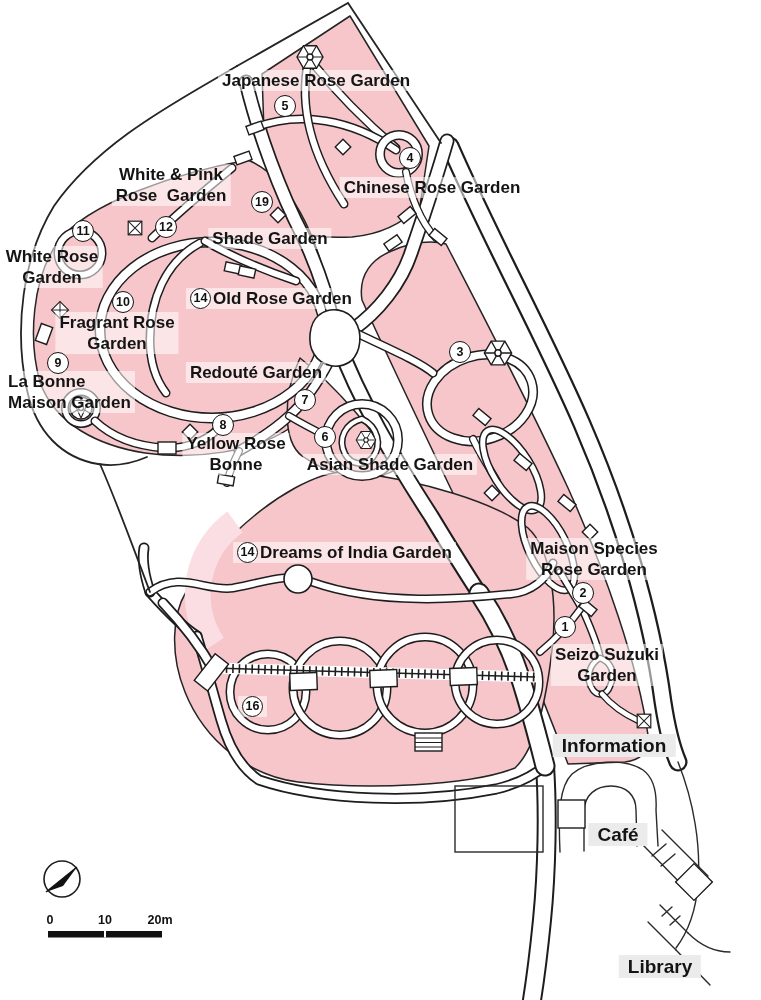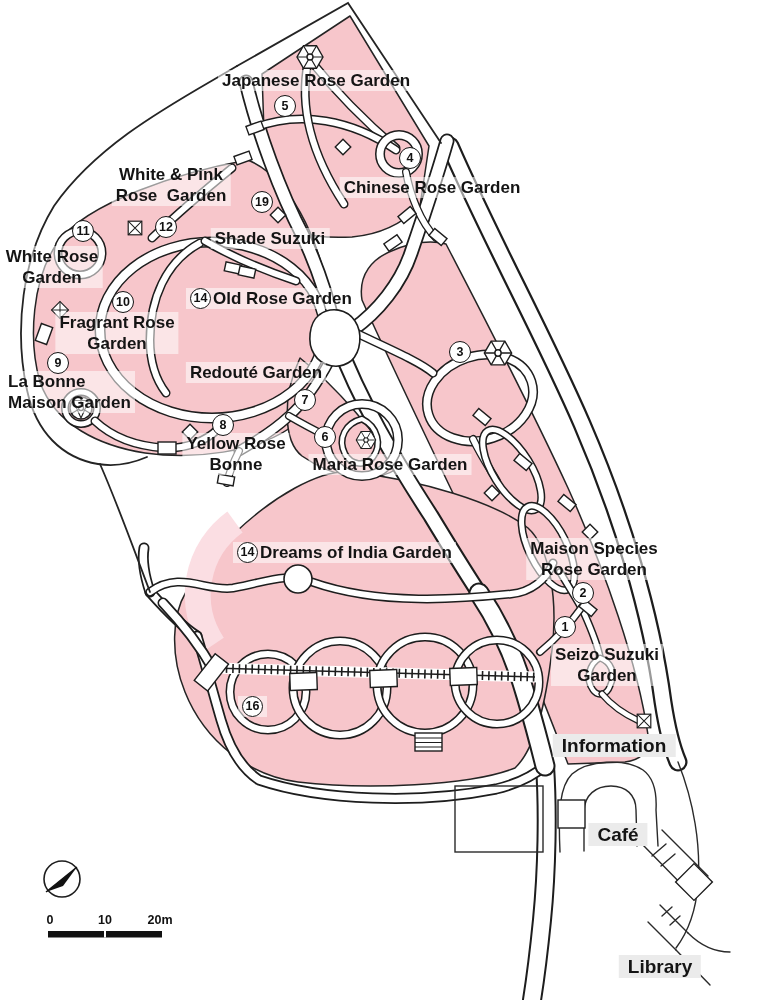--- a/index.html
+++ b/index.html
@@ -337,35 +337,35 @@
   <g>
     <rect x="48" y="931" width="114" height="6.5" fill="#111"></rect>
     <rect x="104" y="931" width="2" height="6.5" fill="#fff"></rect>
   </g>
 </svg>
 
 <div class="lab c" style="left:316px;top:70px">Japanese Rose Garden</div>
 <div class="lab c" style="left:432px;top:177px">Chinese Rose Garden</div>
 <div class="lab c" style="left:171px;top:164px">White &amp; Pink
 Rose  Garden</div>
-<div class="lab c" style="left:270px;top:228px">Shade Suzuki</div>
+<div class="lab c" style="left:270px;top:228px">Shade Garden</div>
 <div class="lab c" style="left:52px;top:246px">White Rose
 Garden</div>
 <div class="lab row" style="left:186px;top:288px">
   <span class="im">14</span>
   <span>Old Rose Garden</span>
 </div>
 <div class="lab c" style="left:117px;top:312px">Fragrant Rose
 Garden</div>
 <div class="lab" style="left:4px;top:371px">La Bonne
 Maison Garden</div>
 <div class="lab c" style="left:256px;top:362px">Redouté Garden</div>
 <div class="lab c" style="left:236px;top:433px">Yellow Rose
 Bonne</div>
-<div class="lab c" style="left:390px;top:454px">Maria Rose Garden</div>
+<div class="lab c" style="left:390px;top:454px">Asian Shade Garden</div>
 <div class="lab row" style="left:233px;top:542px">
   <span class="im">14</span>
   <span>Dreams of India Garden</span>
 </div>
 <div class="lab c" style="left:594px;top:538px">Maison Species
 Rose Garden</div>
 <div class="lab c" style="left:607px;top:644px">Seizo Suzuki
 Garden</div>
 <div class="lab row" style="left:238px;top:696px">
   <span class="im">16</span>

